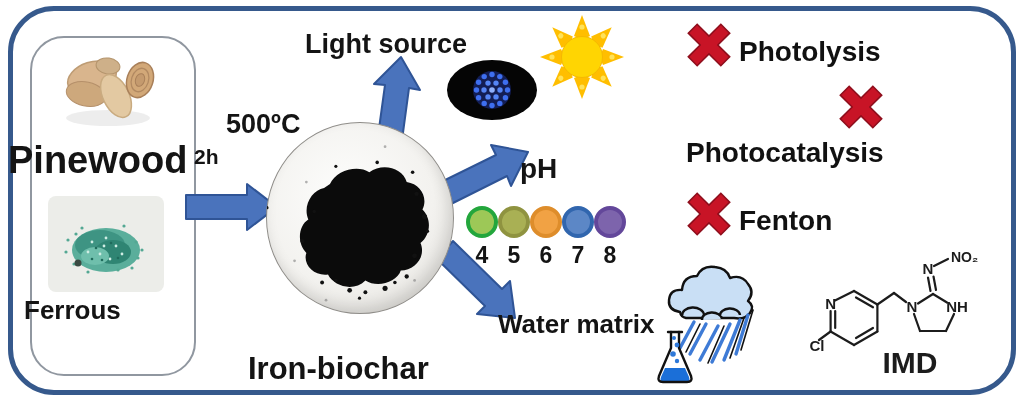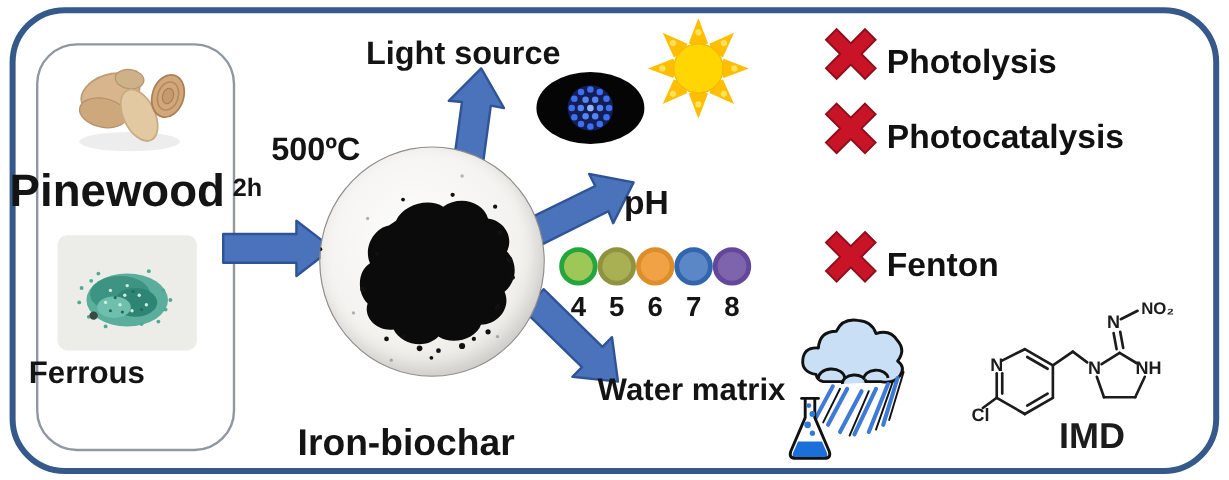--- a/index.html
+++ b/index.html
@@ -260,21 +260,21 @@
   </svg>
 
   <div class="outcome-row" style="left:686px;top:22px;">
     <svg width="46" height="46" viewBox="0 0 44 44">
       <g transform="rotate(45 22 22)">
         <path d="M16 0 H28 V16 H44 V28 H28 V44 H16 V28 H0 V16 H16 Z" stroke="#8E0E1C" stroke-width="1.5" fill="#C81426"></path>
       </g>
     </svg>
     <span class="outcome-label">Photolysis</span>
   </div>
-  <div class="outcome-row" style="left:686px;top:84px;">
+  <div class="outcome-row" style="left:686px;top:84px;flex-direction:column;">
     <svg width="46" height="46" viewBox="0 0 44 44">
       <g transform="rotate(45 22 22)">
         <path d="M16 0 H28 V16 H44 V28 H28 V44 H16 V28 H0 V16 H16 Z" stroke="#8E0E1C" stroke-width="1.5" fill="#C81426"></path>
       </g>
     </svg>
     <span class="outcome-label">Photocatalysis</span>
   </div>
   <div class="outcome-row" style="left:686px;top:147px;margin-top:44px;">
     <svg width="46" height="46" viewBox="0 0 44 44">
       <g transform="rotate(45 22 22)">

